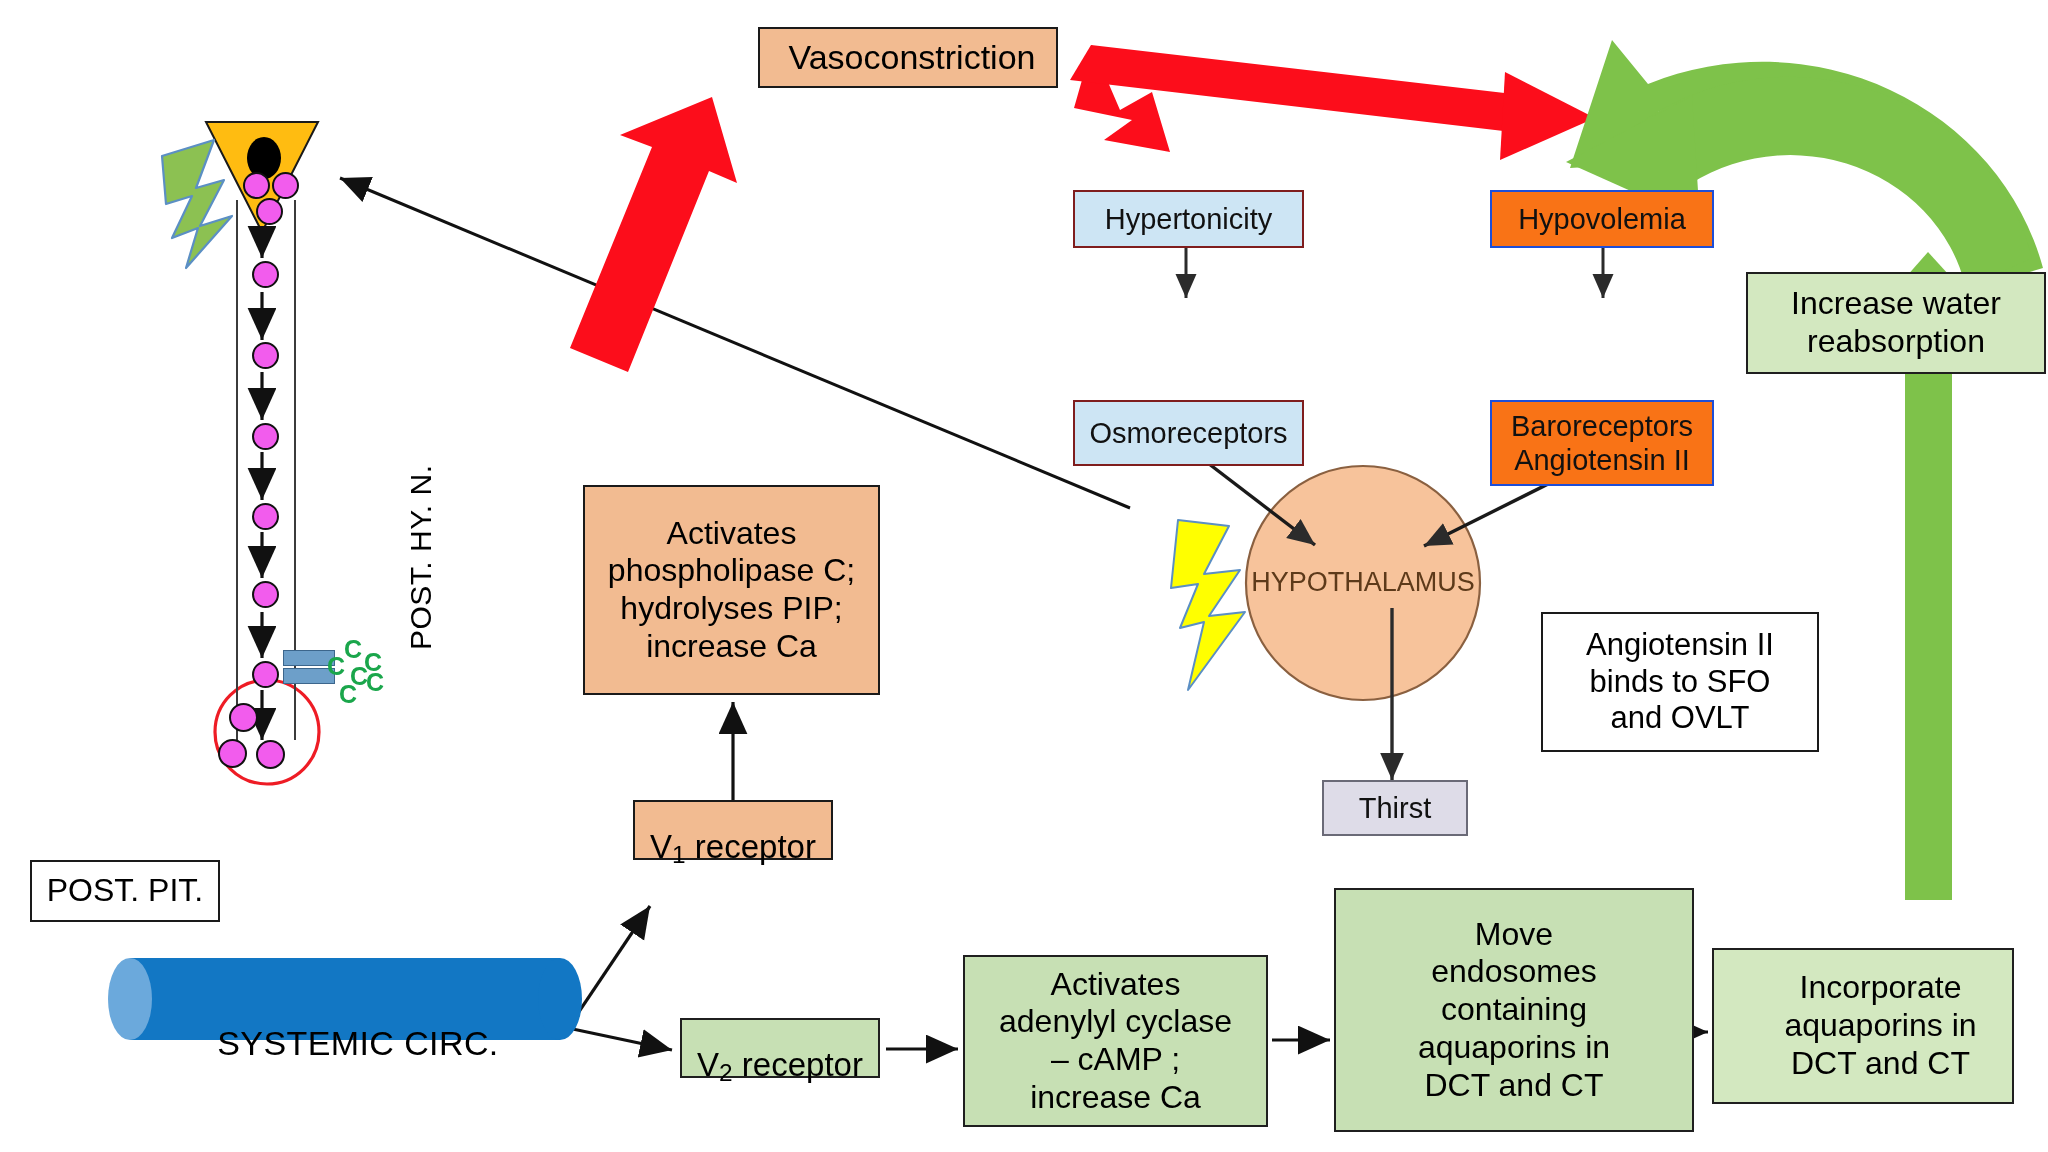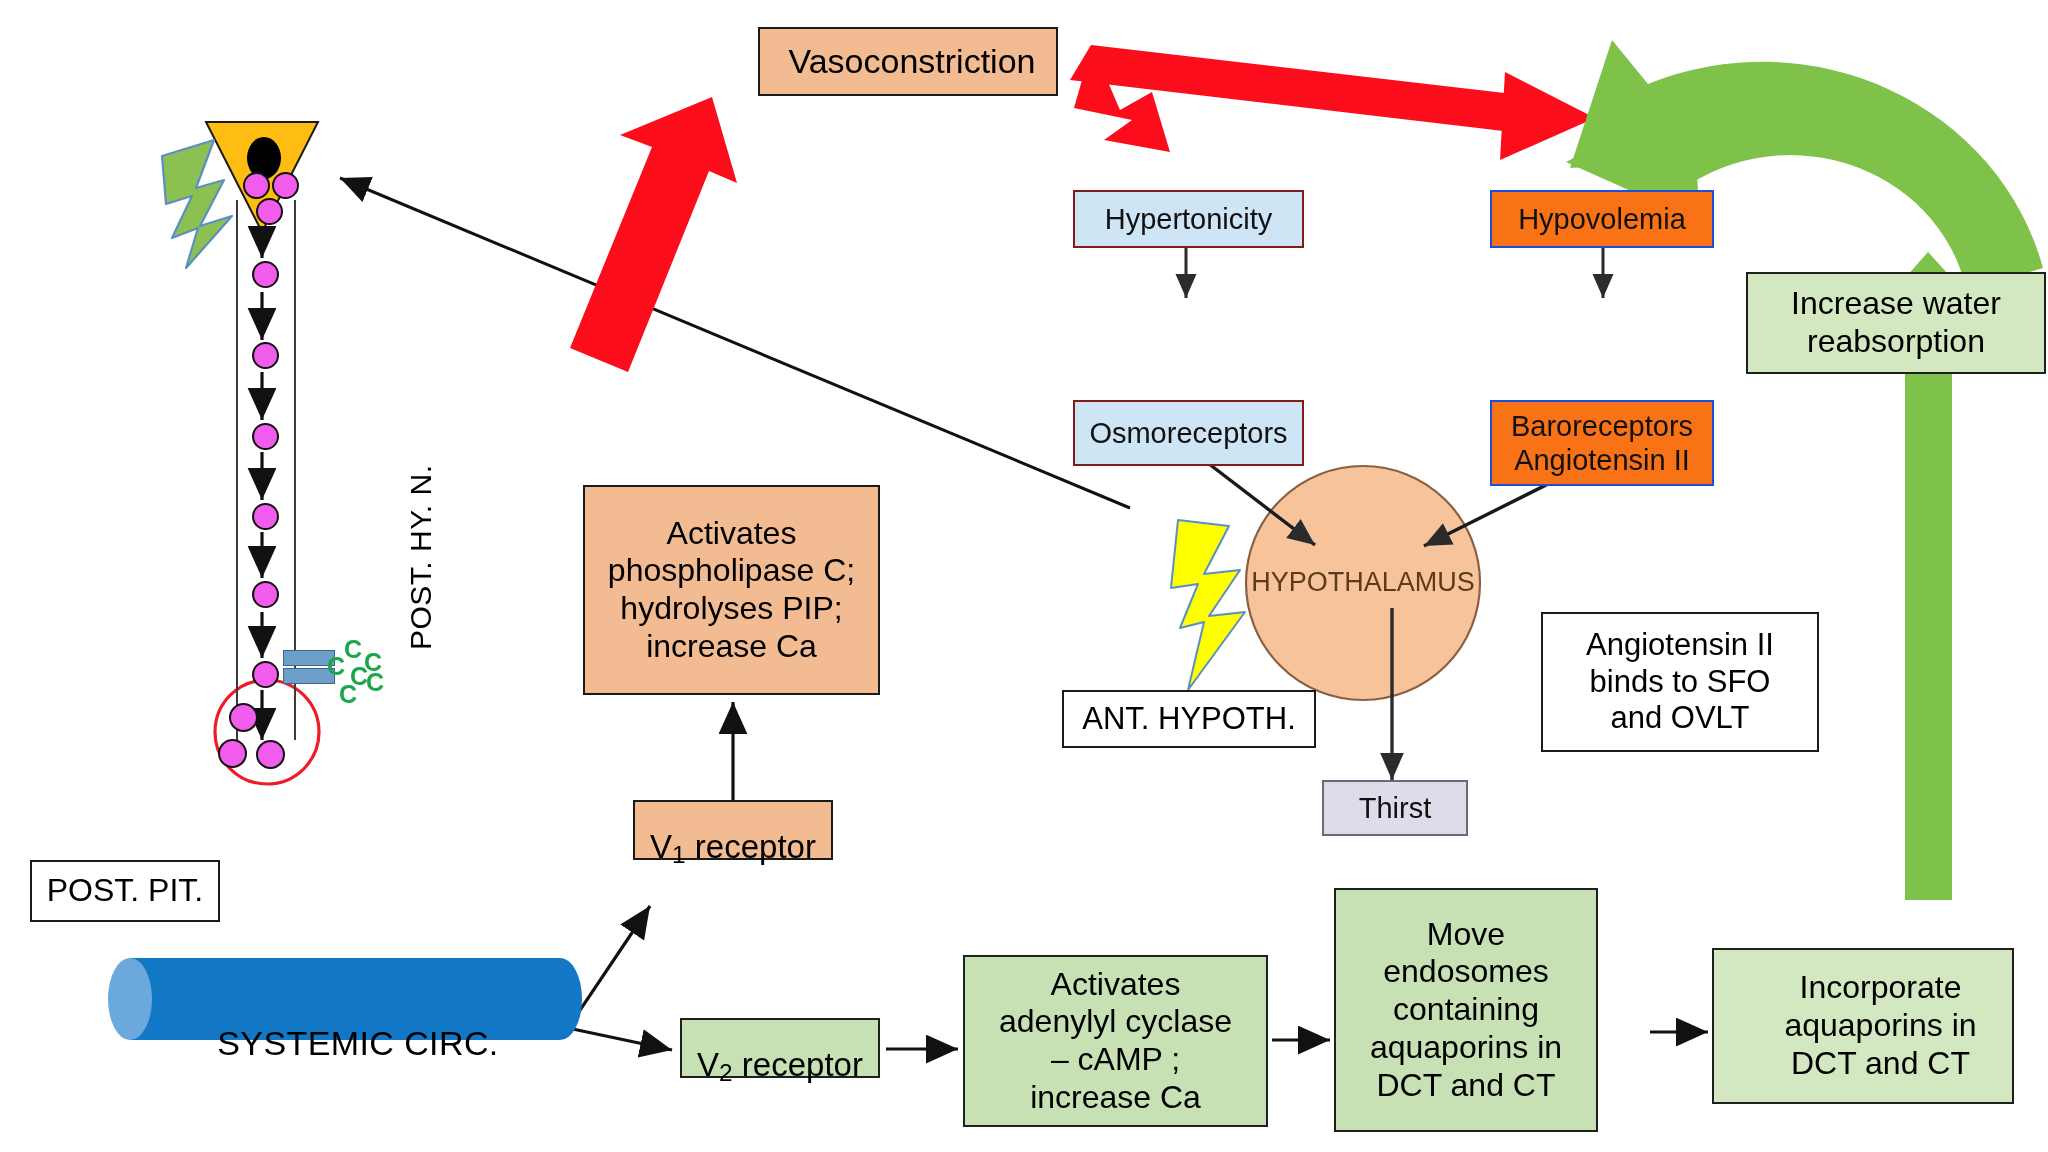--- a/index.html
+++ b/index.html
@@ -160,25 +160,24 @@
   <div class="cyl-body" style="left:130px;top:958px;width:430px;height:82px;"></div>
   <div class="cyl-cap" style="left:108px;top:958px;width:44px;height:82px;"></div>
   <div class="cyl-cap" style="left:538px;top:958px;width:44px;height:82px;background:#1277c4;"></div>
   <div class="cyl-label" style="left:148px;top:958px;width:420px;height:82px;margin-top:44px;">SYSTEMIC CIRC.</div>
 
 
   <div class="box plainbox" style="left:30px;top:860px;width:190px;height:62px;font-size:32px;">POST. PIT.</div>
 
   <div class="vlabel" style="left:404px;top:650px;">POST. HY. N.</div>
 
-  <div class="box plainbox" style="left:1062px;top:690px;width:254px;height:58px;font-size:31px;">ANT. HYPOTH.</div>
 
   <div class="box" style="left:1248px;top:562px;width:230px;height:42px;font-size:27px;color:#5d3a1a;">HYPOTHALAMUS</div>
 
-  <div class="box orangebox" style="left:758px;top:27px;width:300px;height:69px;font-size:34px;padding-left:8px;">Vasoconstriction</div>
+  <div class="box orangebox" style="left:758px;top:27px;width:300px;height:61px;font-size:34px;padding-left:8px;">Vasoconstriction</div>
 
   <div class="box orangebox" style="left:583px;top:485px;width:297px;height:210px;font-size:32px;">Activates
 phospholipase C;
 hydrolyses PIP;
 increase Ca</div>
 
   <div class="box orangebox" style="left:633px;top:800px;width:200px;height:60px;font-size:33px;">
     <span>
       <span>V</span><span class="sub">1</span><span> receptor</span>
     </span>
@@ -188,21 +187,21 @@
     <span>
       <span>V</span><span class="sub">2</span><span> receptor</span>
     </span>
   </div>
 
   <div class="box greenbox" style="left:963px;top:955px;width:305px;height:172px;font-size:32px;">Activates
 adenylyl cyclase
 – cAMP ;
 increase Ca</div>
 
-  <div class="box greenbox" style="left:1334px;top:888px;width:264px;height:244px;font-size:32px;">Move
+  <div class="box greenbox" style="left:1334px;top:888px;width:360px;height:244px;font-size:32px;">Move
 endosomes
 containing
 aquaporins in
 DCT and CT</div>
 
   <div class="box lightgreenbox" style="left:1712px;top:948px;width:302px;height:156px;font-size:32px;padding-left:35px;">Incorporate
 aquaporins in
 DCT and CT</div>
 
   <div class="box lightgreenbox" style="left:1746px;top:272px;width:300px;height:102px;font-size:32px;">Increase water

